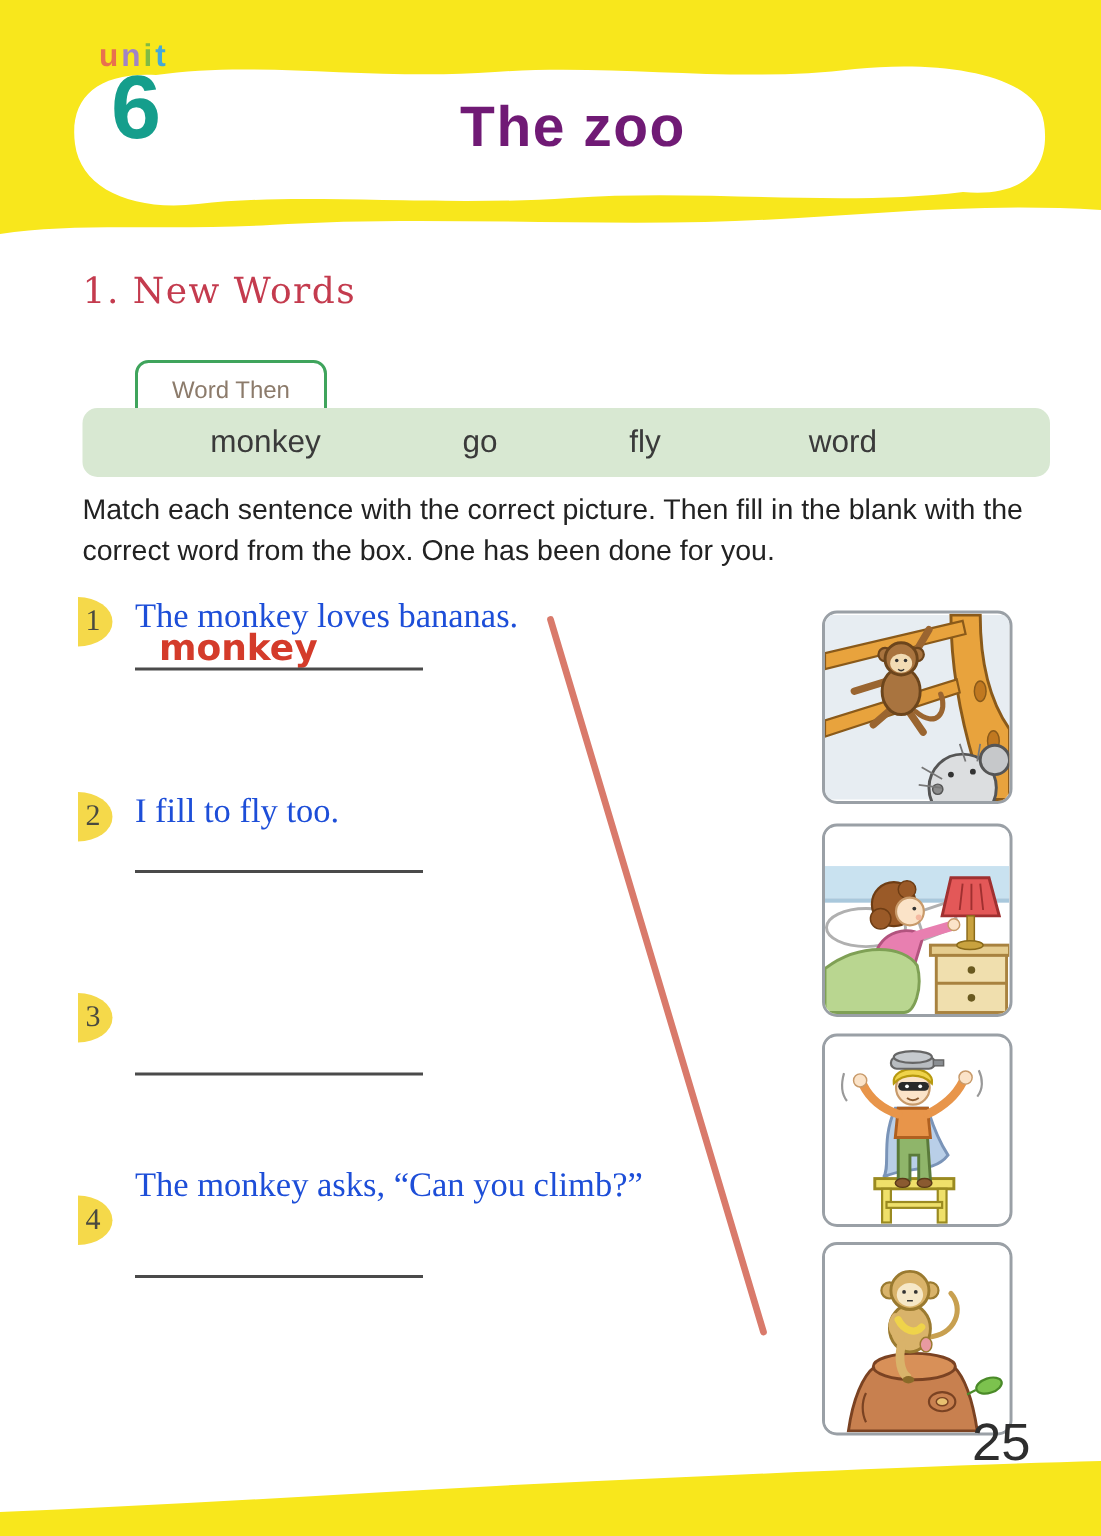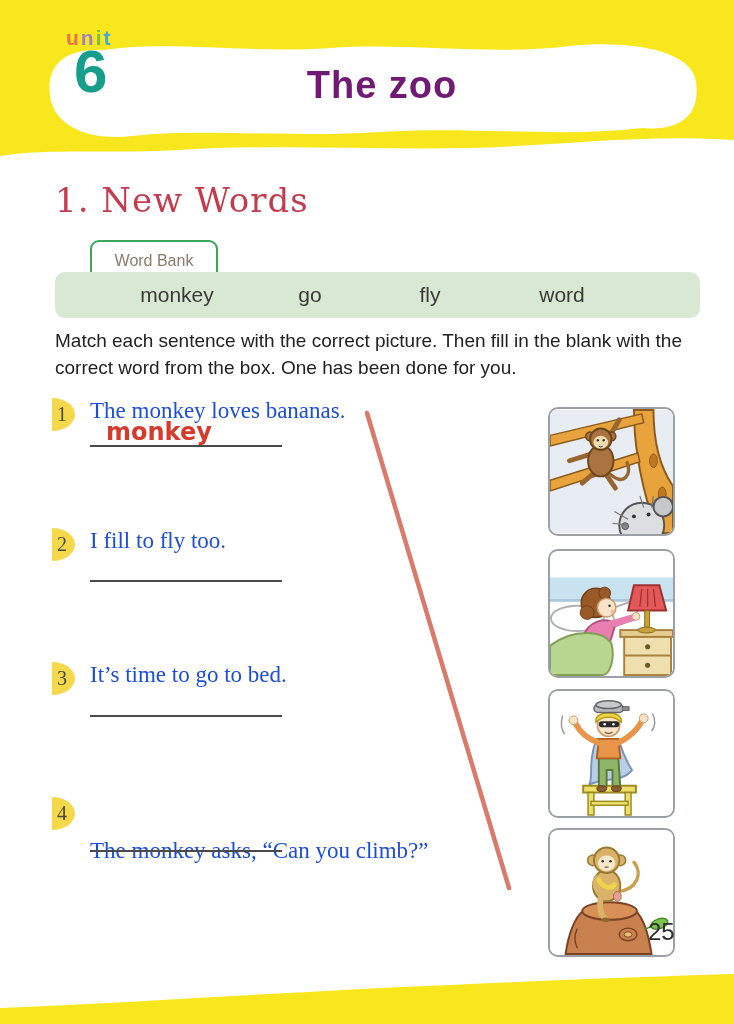--- a/index.html
+++ b/index.html
@@ -9,91 +9,90 @@
 
   
   .header-svg{position:absolute;top:0;left:0;}
   .unit-word{position:absolute;left:66px;top:26px;font-size:21px;font-weight:bold;letter-spacing:2px;}
   .ul0{color:#E8714E}.ul1{color:#A183C5}.ul2{color:#7FBB44}.ul3{color:#45A8D8}
   .unit-number{position:absolute;left:74px;top:42px;font-size:60px;font-weight:bold;color:#159E8C;line-height:1;}
   .page-title{position:absolute;left:252px;top:64px;width:260px;text-align:center;
               font-size:38px;font-weight:bold;color:#701a75;letter-spacing:1px;}
 
   
-  .section-heading{position:absolute;left:55px;top:180px;font-size:34px;color:#C43B4E;
+  .section-heading{position:absolute;left:55px;top:180px;font-size:24px;color:#C43B4E;
                    font-family:"DejaVu Serif",serif;letter-spacing:1px;text-align:center;}
   .word-bank-tab{position:absolute;left:90px;top:240px;width:124px;height:38px;background:#fff;
                  border:2px solid #3FA45C;border-radius:9px;display:flex;align-items:center;justify-content:center;
                  font-size:16px;color:#8C7B6B;z-index:1;}
   .word-bank-band{position:absolute;left:55px;top:272px;width:645px;height:46px;background:#D8E8D2;
                   border-radius:10px;z-index:2;}
   .wb-word{position:absolute;top:11px;transform:translateX(-50%);font-size:21px;color:#3a3a3a;}
-  .wb-w0{left:122px}.wb-w1{left:255px}.wb-w2{left:375px}.wb-w3{left:507px}
+  .wb-w0{left:122px}.wb-w1{left:265px}.wb-w2{left:375px}.wb-w3{left:507px}
   .instructions{position:absolute;left:55px;top:328px;width:650px;font-size:19px;font-weight:normal;
                 color:#222;line-height:1.42;}
 
   
   .num-badge{position:absolute;left:52px;width:23px;height:33px;background:#F5D94A;
              border-radius:0 100% 100% 0 / 0 50% 50% 0;display:flex;align-items:center;justify-content:center;
              font-family:"Liberation Serif",serif;font-size:20px;color:#4a4a40;padding-right:3px;box-sizing:border-box;}
   .sentence{position:absolute;left:90px;font-size:23px;font-family:Liberation Serif, serif;color:#1d4ed8;white-space:nowrap;}
   .answer-blank{position:absolute;left:90px;width:192px;height:0;border-bottom:2px solid #4a4a4a;}
   .answer-text{position:absolute;left:106px;font-size:24px;font-weight:bold;color:#D43B2A;
                font-family:"DejaVu Sans",sans-serif;}
 
   
   .pic-box{position:absolute;left:548px;width:127px;height:129px;background:#fff;
            border:2.5px solid #9AA0A6;border-radius:10px;overflow:hidden;box-sizing:border-box;}
   .pic-box svg{width:100%;height:100%;}
 
   .match-svg{position:absolute;left:0;top:0;pointer-events:none;z-index:5;}
-  .page-number{position:absolute;left:648px;top:918px;font-size:24px;color:#2e2e2e;z-index:6;}
+  .page-number{position:absolute;left:648px;top:942px;font-size:35px;color:#2e2e2e;z-index:6;}
   .bottom-svg{position:absolute;left:0;bottom:0;}
 </style>
 </head>
 <body>
 
 <div class="page">
 
   <svg class="header-svg" width="734" height="165" viewBox="0 0 734 165">
     <path d="M0,0 H734 V140 C640,134 560,146 470,148 C370,150 270,144 180,150 C110,154 50,148 0,156 Z" fill="#F8E71C"></path>
     <path d="M50,96 C46,66 64,48 104,50 C170,40 250,54 330,48 C410,42 490,56 570,46 C630,40 692,50 696,82 C700,108 688,132 642,128 C560,138 470,126 380,132 C290,138 200,128 132,136 C88,141 54,126 50,96 Z" fill="#ffffff"></path>
   </svg>
 
   <div class="unit-word"><span class="ul0">u</span><span class="ul1">n</span><span class="ul2">i</span><span class="ul3">t</span></div>
   <div class="unit-number">6</div>
   <div class="page-title">The zoo</div>
 
   <div class="section-heading">1. New Words</div>
 
-  <div class="word-bank-tab">Word Bank</div>
+  <div class="word-bank-tab">Word Then</div>
   <div class="word-bank-band">
     <span class="wb-word wb-w0">monkey</span>
     <span class="wb-word wb-w1">go</span>
     <span class="wb-word wb-w2">fly</span>
     <span class="wb-word wb-w3">word</span>
   </div>
 
   <div class="instructions">Match each sentence with the correct picture. Then fill in the blank with the correct word from the box. One has been done for you.</div>
 
   <div class="num-badge" style="top:398px">1</div>
   <div class="sentence" style="top:398px">The monkey loves bananas.</div>
   <div class="answer-text" style="top:418px">monkey</div>
   <div class="answer-blank" style="top:445px"></div>
 
   <div class="num-badge" style="top:528px">2</div>
   <div class="sentence" style="top:528px">I fill to fly too.</div>
   <div class="answer-blank" style="top:580px"></div>
 
   <div class="num-badge" style="top:662px">3</div>
-  <div class="sentence" style="top:662px">It’s time to go to bed.</div>
   <div class="answer-blank" style="top:715px"></div>
 
   <div class="num-badge" style="top:797px">4</div>
-  <div class="sentence" style="top:838px">The monkey asks, “Can you climb?”</div>
+  <div class="sentence" style="top:777px">The monkey asks, “Can you climb?”</div>
   <div class="answer-blank" style="top:850px"></div>
 
   <svg class="match-svg" width="734" height="1024" viewBox="0 0 734 1024">
     <line x1="367" y1="413" x2="509" y2="888" stroke="#D97A6B" stroke-width="4.5" stroke-linecap="round"></line>
   </svg>
 
   <div class="pic-box" style="top:407px">
     <svg viewBox="0 0 126 126">
       <rect width="126" height="126" fill="#E7EDF2"></rect>
       <path d="M86,0 L106,0 C106,30 112,58 126,78 L126,126 L110,126 C95,84 86,40 86,0 Z" fill="#E8A33D" stroke="#8a5a1a" stroke-width="2"></path>

